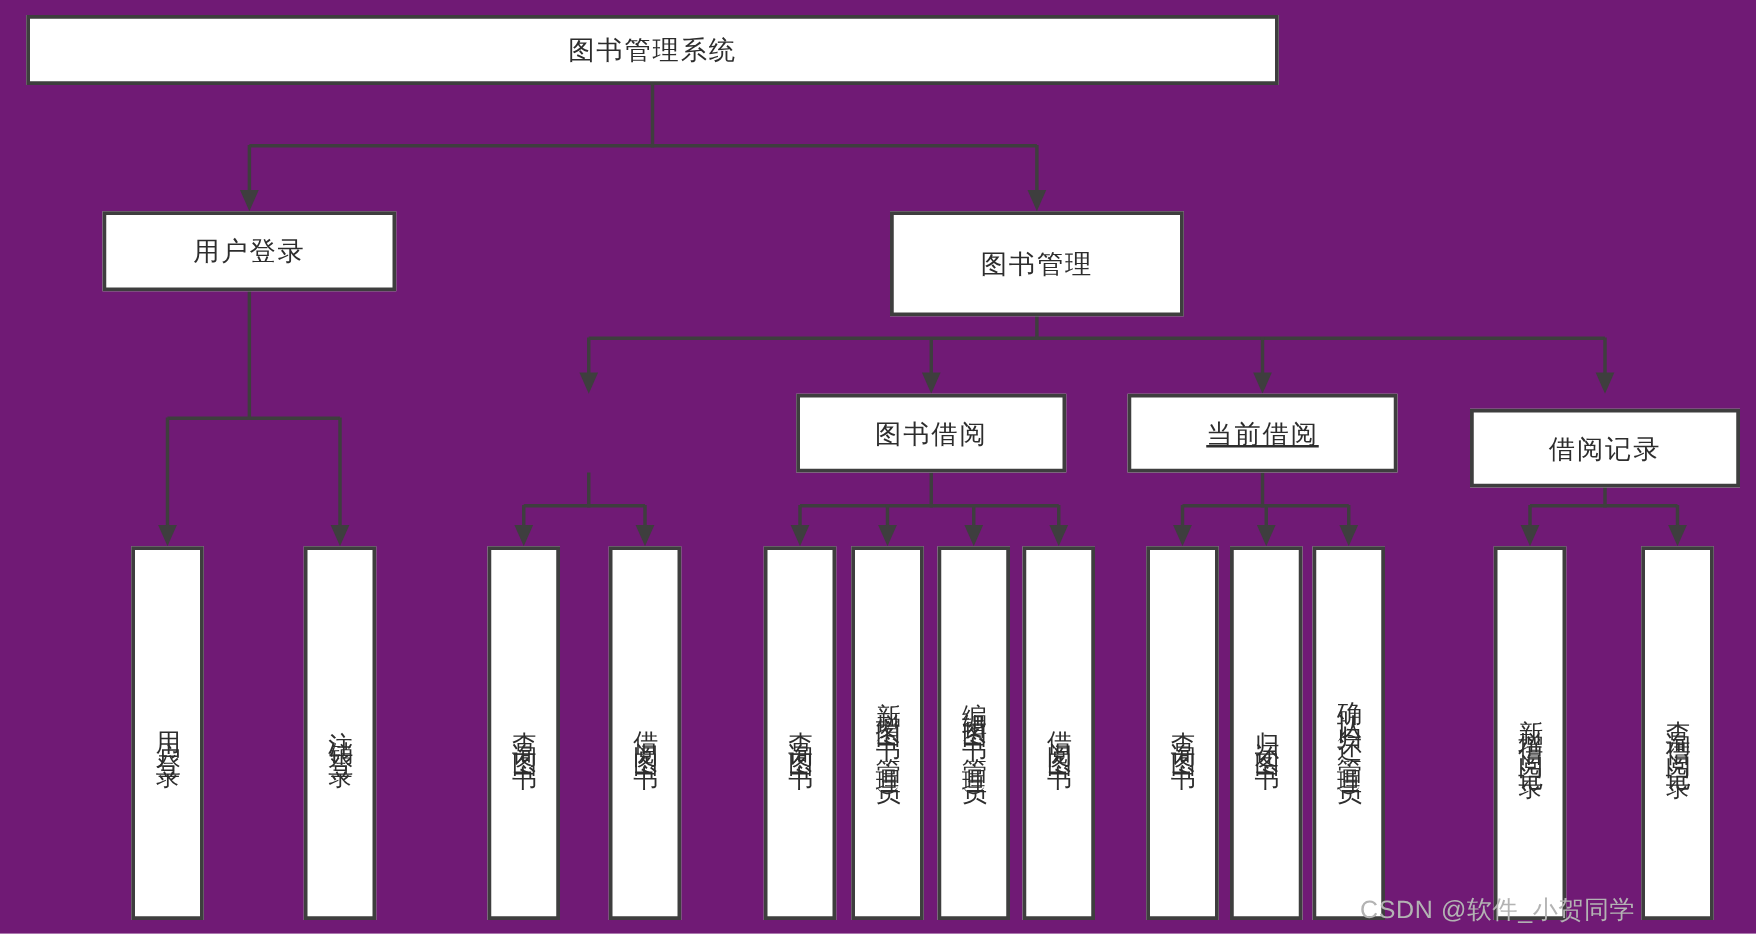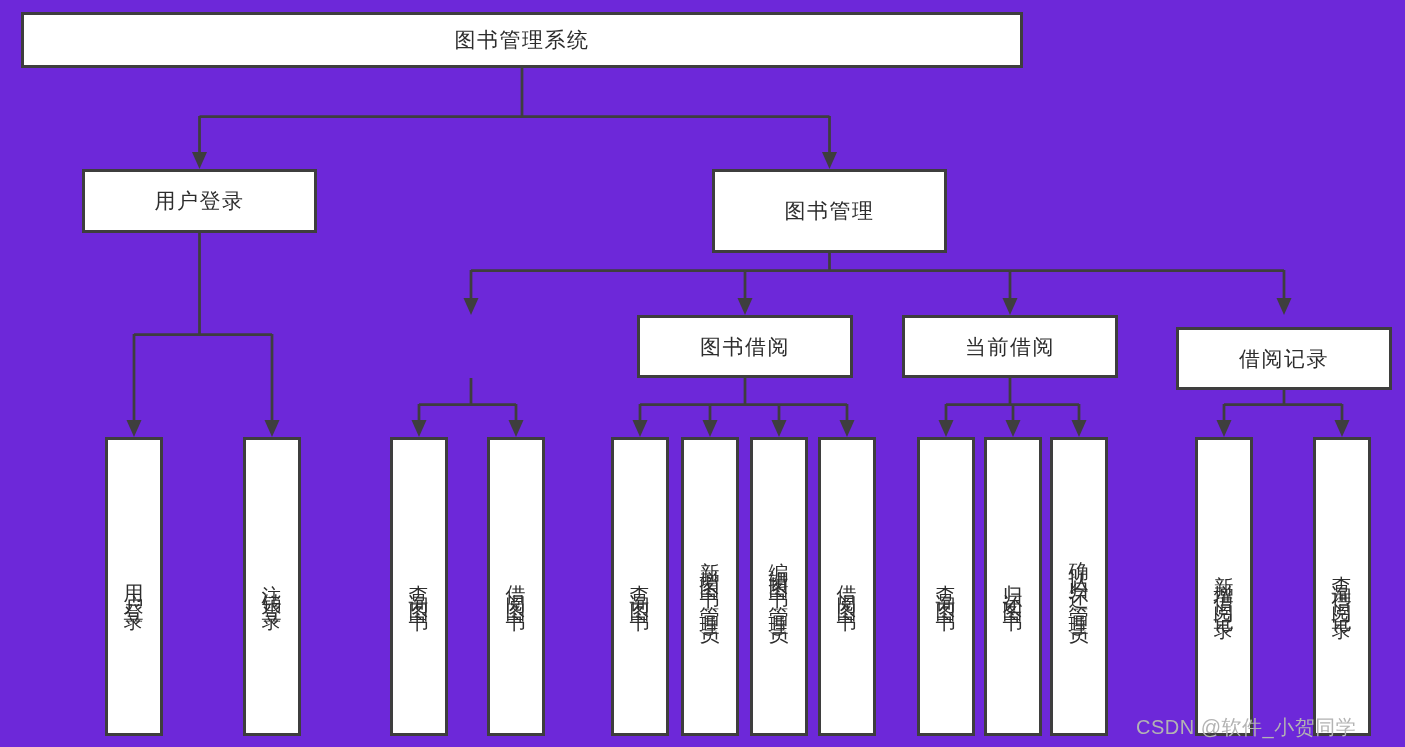--- a/index.html
+++ b/index.html
@@ -1,20 +1,20 @@
 <!DOCTYPE html>
 <html><head>
 <meta charset="utf-8">
 <style>
   html, body { margin: 0; padding: 0; background: #ffffff; }
   .canvas {
     position: relative;
     width: 1405px;
     height: 747px;
-    background: #6d28d9;
+    background: #701a75;
     font-family: "Liberation Sans", sans-serif;
     overflow: hidden;
   }
   .connectors { position: absolute; left: 0; top: 0; }
   .box {
     position: absolute;
     box-sizing: border-box;
     background: #ffffff;
     border: 3px solid #3e3e3e;
     display: flex;
@@ -30,21 +30,21 @@
     font-size: 20px;
     letter-spacing: 9px;
     line-height: 1;
   }
   
   .n-root   { left: 21px;   top: 12px;  width: 1002px; height: 56px; }
   .n-l2a    { left: 82px;   top: 169px; width: 235px;  height: 64px; }
   .n-l2b    { left: 712px;  top: 169px; width: 235px;  height: 84px; }
   .n-l3a    { left: 363px;  top: 315px; width: 216px;  height: 63px; }
   .n-l3b    { left: 637px;  top: 315px; width: 216px;  height: 63px; }
-  .n-l3c    { left: 902px;  top: 315px; width: 216px;  height: 63px; }
+  .n-l3c    { left: 902px;  top: 315px; width: 216px;  height: 63px; text-decoration: underline; }
   .n-l3d    { left: 1176px; top: 315px; width: 216px;  height: 63px; margin-top: 12px; }
   .leaf     { top: 437px; width: 58px; height: 299px; }
   .n-leaf1  { left: 105px; }
   .n-leaf2  { left: 243px; }
   .n-leaf3  { left: 390px; }
   .n-leaf4  { left: 487px; }
   .n-leaf5  { left: 611px; }
   .n-leaf6  { left: 681px; }
   .n-leaf7  { left: 750px; }
   .n-leaf8  { left: 818px; }
@@ -54,21 +54,20 @@
   .n-leaf12 { left: 1195px; }
   .n-leaf13 { left: 1313px; }
   .watermark {
     position: absolute;
     left: 1088px;
     top: 714px;
     font-size: 20px;
     color: #b3b3b3;
     letter-spacing: 0.5px;
     white-space: nowrap;
-    margin-left: 48px;
   }
 </style>
 </head>
 <body>
 
 <div class="canvas">
 
   <svg class="connectors" width="1405" height="747" viewBox="0 0 1405 747">
 
     <g stroke="#3e3e3e" stroke-width="2.75" fill="none">

